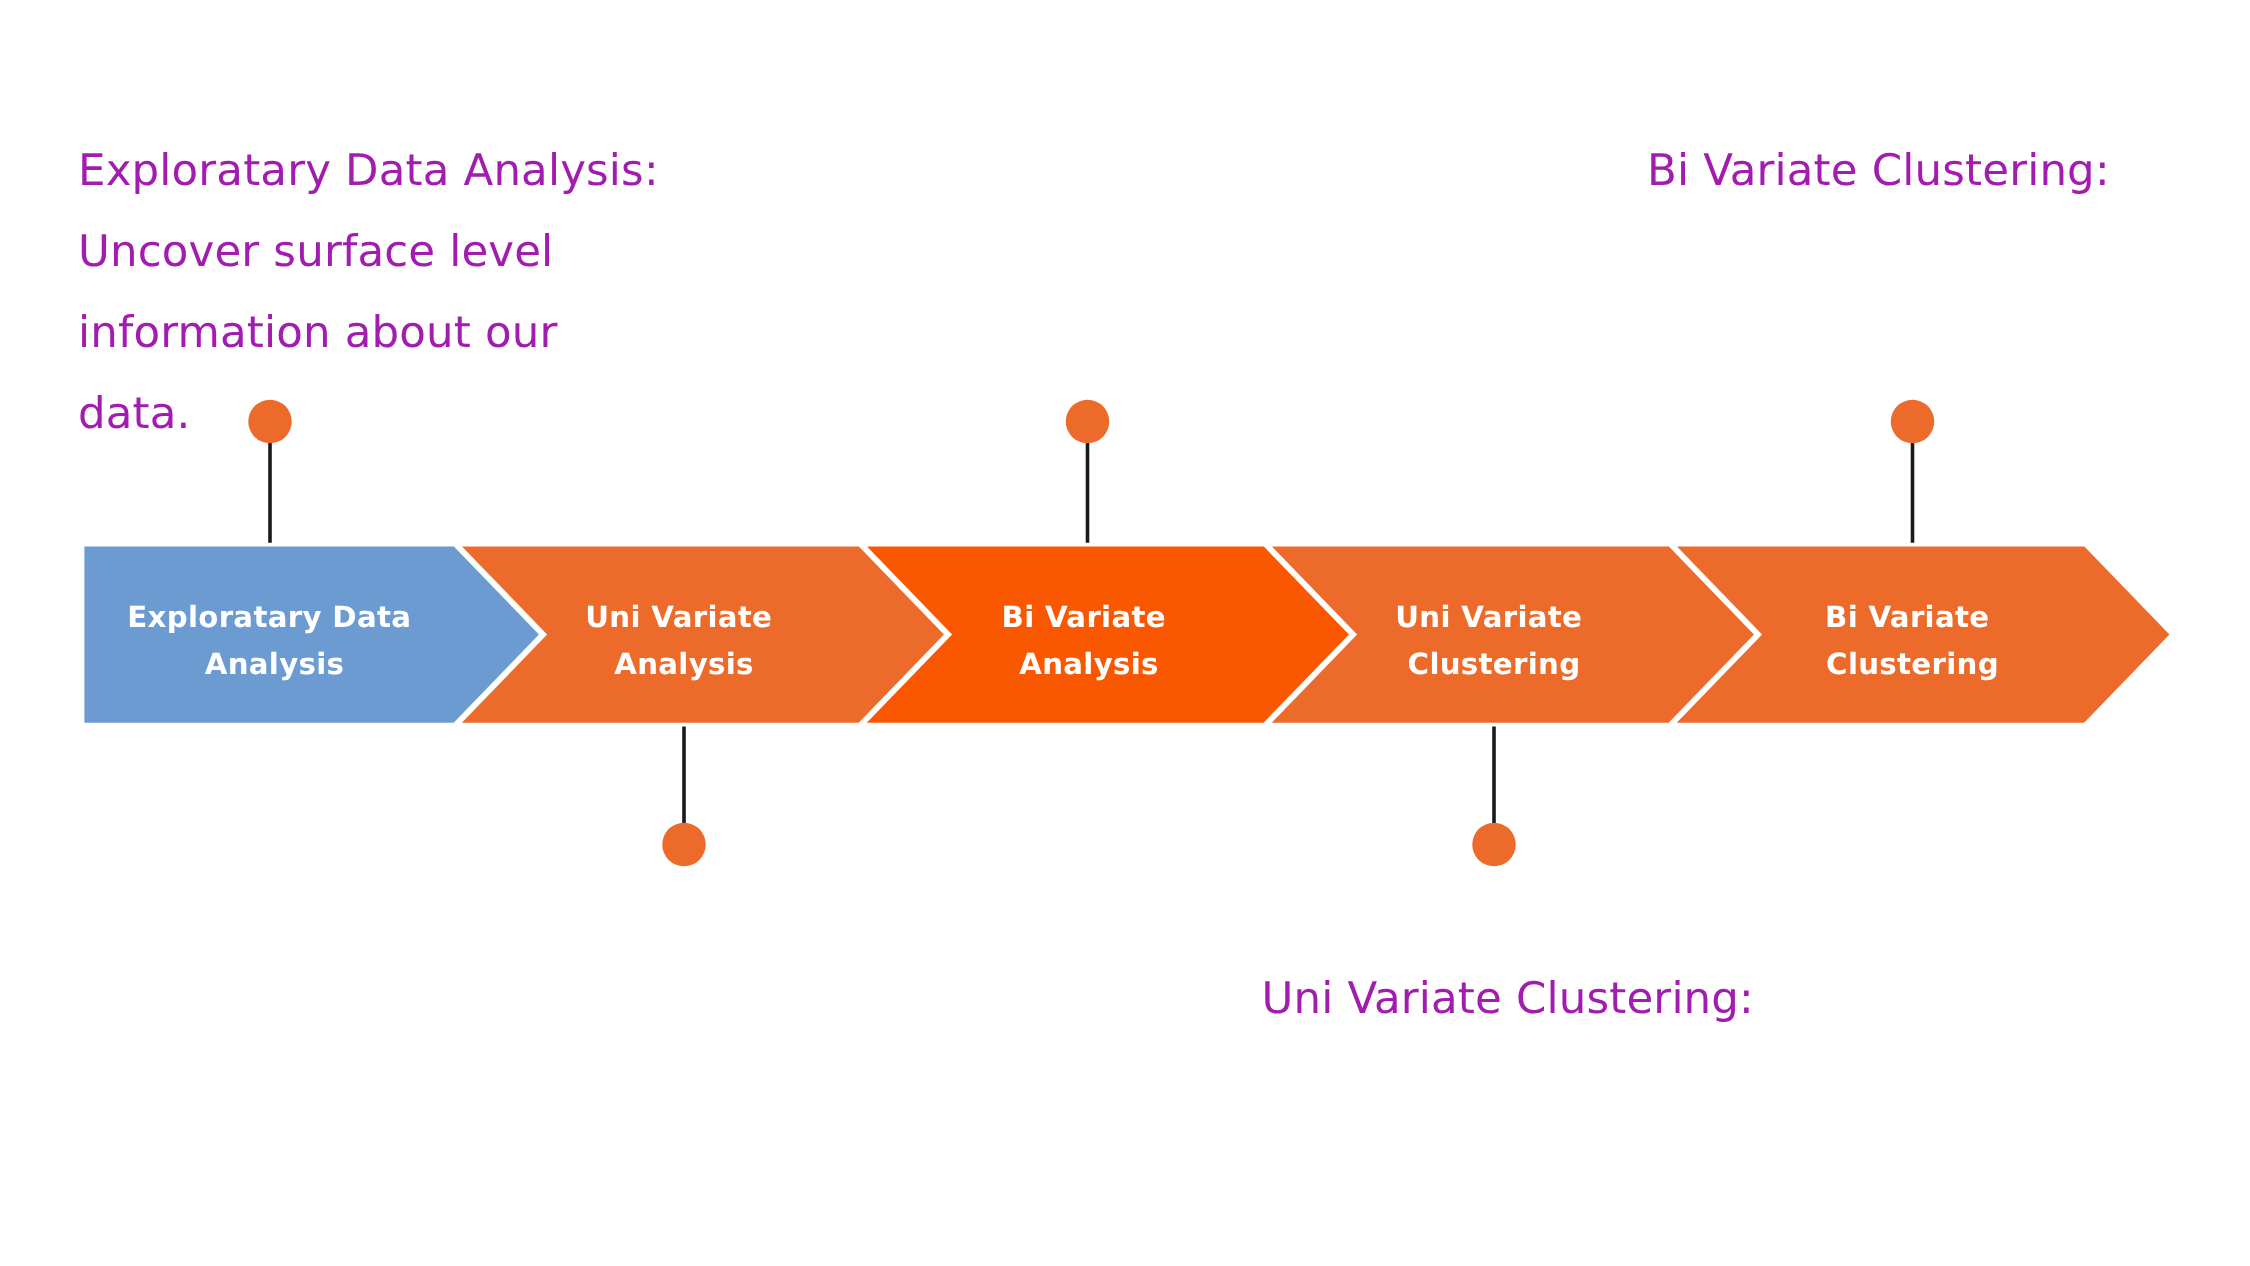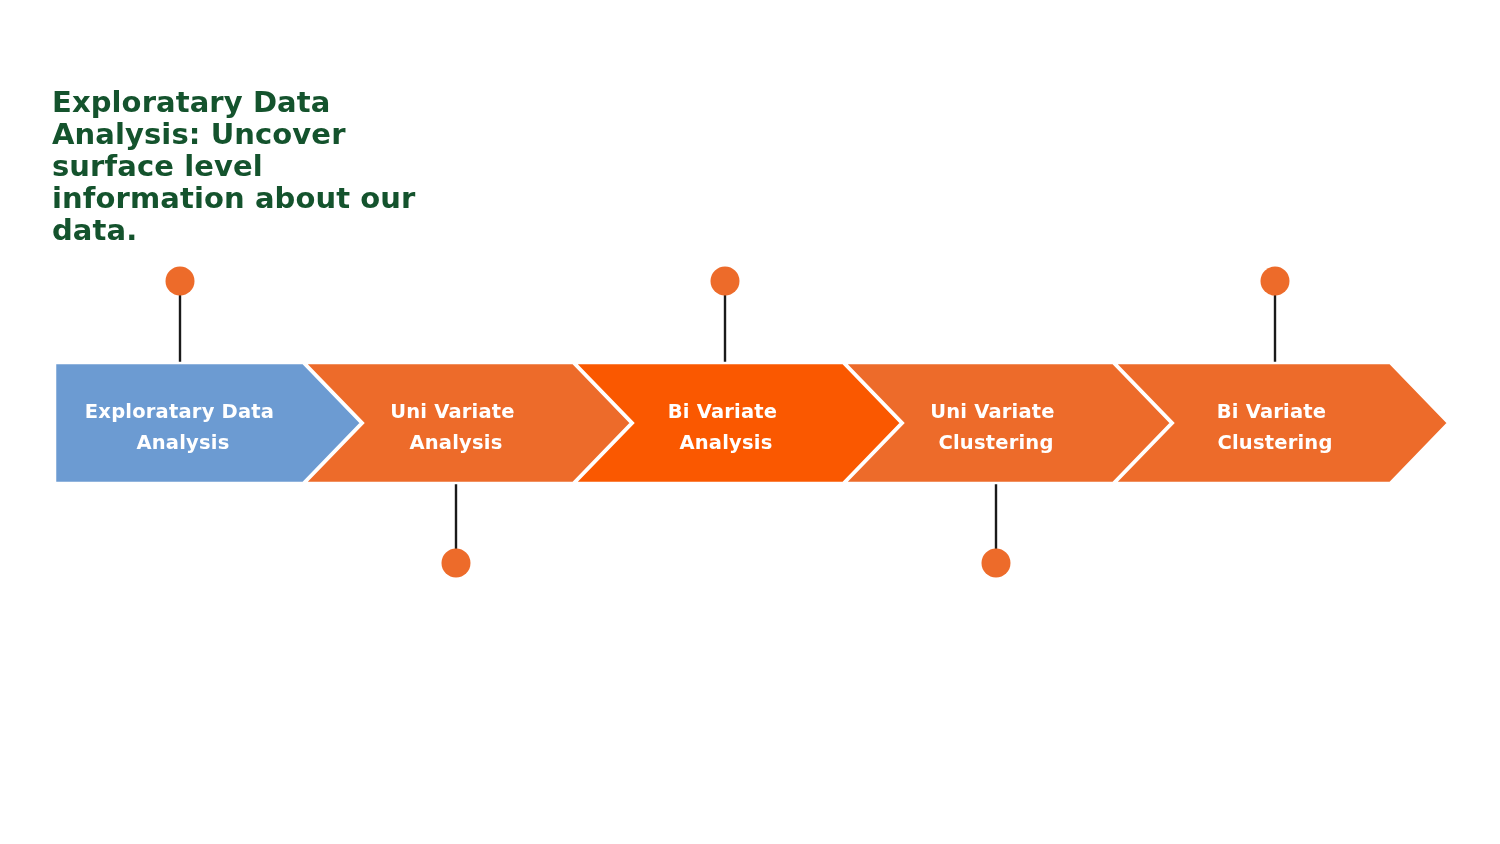--- a/index.html
+++ b/index.html
@@ -19,25 +19,25 @@
   }
   #process-svg {
     position: absolute;
     left: 0;
     top: 0;
     width: 1500px;
     height: 844px;
   }
   .callout {
     position: absolute;
-    color: #14532d;
+    color: #a21caf;
     font-family: "DejaVu Sans", sans-serif;
     font-size: 29px;
-    line-height: 32px;
-    font-weight: 700;
+    line-height: 54px;
+    font-weight: 400;
     letter-spacing: 0.1px;
     white-space: pre-wrap;
   }
   .callout-above { }
   .callout-below { }
 
   
   #callout-1 { left: 52px;   top: 86px;  width: 390px; }
   #callout-2 { left: 204px;  top: 638px; width: 380px; }
   #callout-3 { left: 540px;  top: 86px;  width: 370px; }
@@ -105,15 +105,17 @@
       <circle cx="996" cy="563" r="14.5" fill="#ED6B2A"></circle>
       <circle cx="1275" cy="281" r="14.5" fill="#ED6B2A"></circle>
     </g>
 
   </svg>
 
   <div class="callout callout-above" id="callout-1">Exploratary Data Analysis: Uncover surface level information about our data.</div>
 
 
 
+  <div class="callout callout-below" id="callout-4">Uni Variate Clustering:</div>
 
+  <div class="callout callout-above" id="callout-5">Bi Variate Clustering:</div>
 
 </div>
 
 </body></html>

